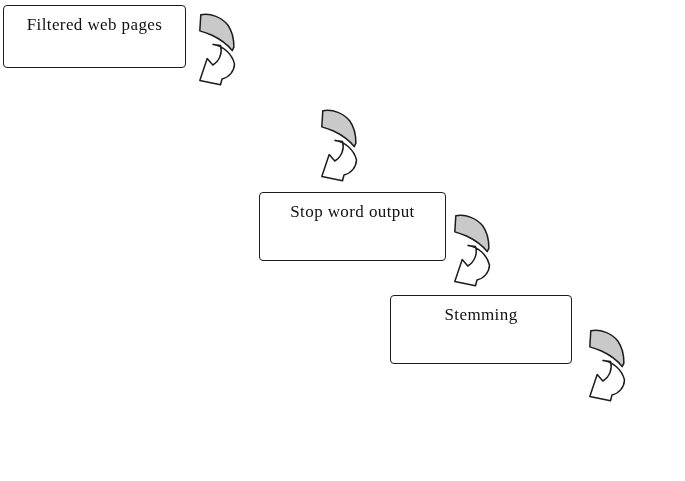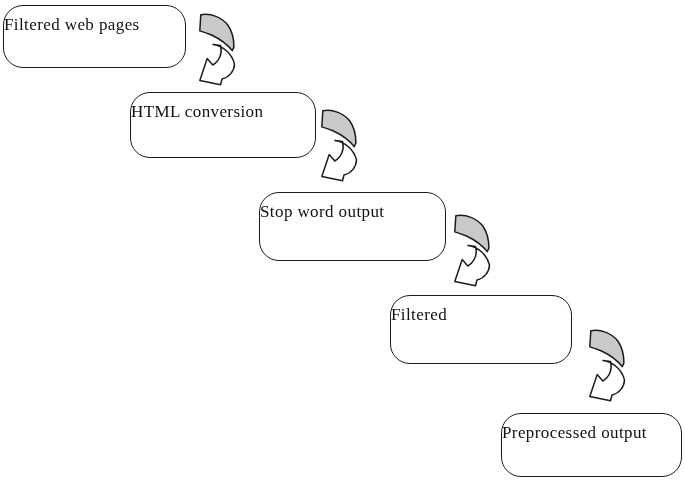--- a/index.html
+++ b/index.html
@@ -18,22 +18,23 @@
     width: 685px;
     height: 481px;
     background: var(--background);
     font-family: "Liberation Serif", "DejaVu Serif", serif;
     overflow: hidden;
   }
   .box {
     position: absolute;
     background: var(--box-fill);
     border: 1.6px solid var(--box-border);
-    border-radius: 20px;
+    border-radius: 4px;
     display: flex;
+    justify-content: center;
     align-items: flex-start;
     padding-top: 9px;
   }
   .box-label {
     font-size: 17px;
     letter-spacing: 0.4px;
     color: var(--text);
     white-space: nowrap;
   }
   .box1 { left: 3px;   top: 5px;   width: 183px; height: 63px; }
@@ -74,47 +75,41 @@
   <div class="box box1">
     <span class="box-label">Filtered web pages</span>
   </div>
 
   <div class="arrow a1">
     <svg viewBox="0 0 44 78">
         <use href="#curved-arrow-shape"></use>
       </svg>
   </div>
 
-  <div class="box box2">
-    <span class="box-label">HTML conversion</span>
-  </div>
 
   <div class="arrow a2">
     <svg viewBox="0 0 44 78">
         <use href="#curved-arrow-shape"></use>
       </svg>
   </div>
 
   <div class="box box3">
     <span class="box-label">Stop word output</span>
   </div>
 
   <div class="arrow a3">
     <svg viewBox="0 0 44 78">
         <use href="#curved-arrow-shape"></use>
       </svg>
   </div>
 
   <div class="box box4">
-    <span class="box-label">Filtered</span>
+    <span class="box-label">Stemming</span>
   </div>
 
   <div class="arrow a4">
     <svg viewBox="0 0 44 78">
         <use href="#curved-arrow-shape"></use>
       </svg>
   </div>
 
-  <div class="box box5">
-    <span class="box-label">Preprocessed output</span>
-  </div>
 
 </div>
 
 </body></html>

